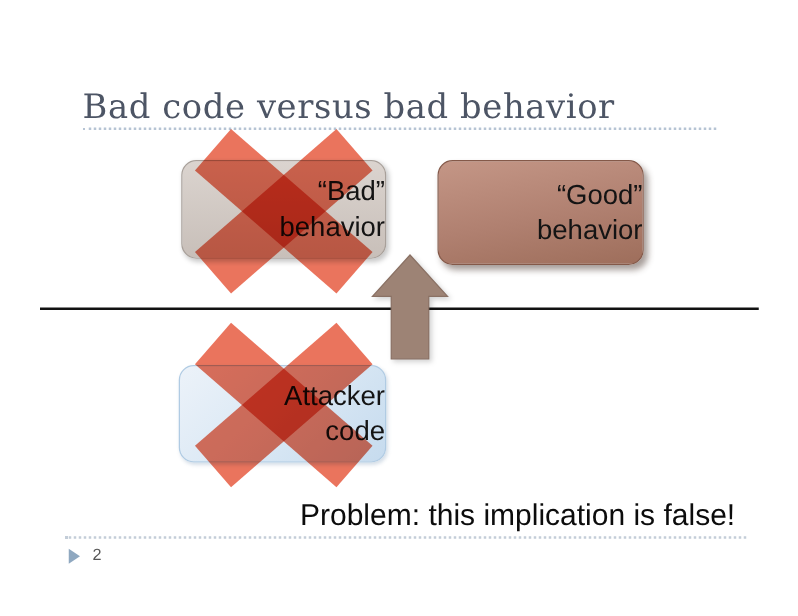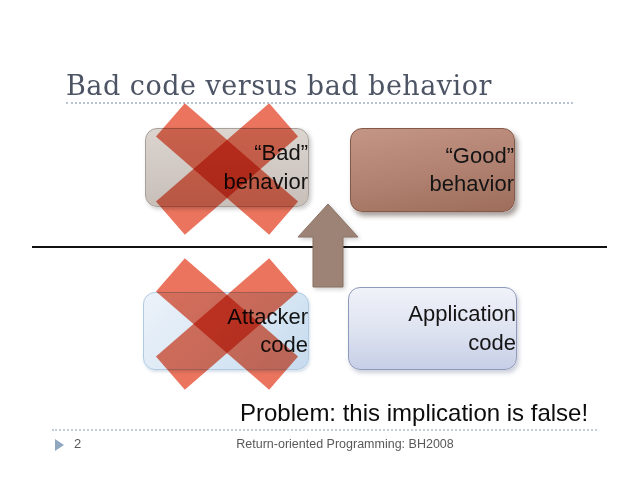--- a/index.html
+++ b/index.html
@@ -105,39 +105,34 @@
   <div class="box box-tr">
     <span>“Good”</span>
     <span>behavior</span>
   </div>
 
   <div class="box box-bl">
     <span>Attacker</span>
     <span>code</span>
   </div>
 
-  <div class="box box-br">
-    <span>Application</span>
-    <span>code</span>
-  </div>
 
   <svg class="arrow-svg" width="76" height="96" viewBox="0 0 76 96">
     <polygon points="38,8 68,41 53,41 53,91 23,91 23,41 8,41" fill="#9d8375" stroke="#8a7164" stroke-width="1"></polygon>
   </svg>
 
   <div>
     <div class="x-band x1a"></div>
     <div class="x-band x1b"></div>
   </div>
 
   <div>
     <div class="x-band x2a"></div>
     <div class="x-band x2b"></div>
   </div>
 
   <div class="problem">Problem: this implication is false!</div>
 
   <div class="footer-divider"></div>
   <div class="footer-bullet"></div>
   <div class="page-number">2</div>
-  <div class="footer-text">Return-oriented Programming: BH2008</div>
 
 </div>
 
 </body></html>

